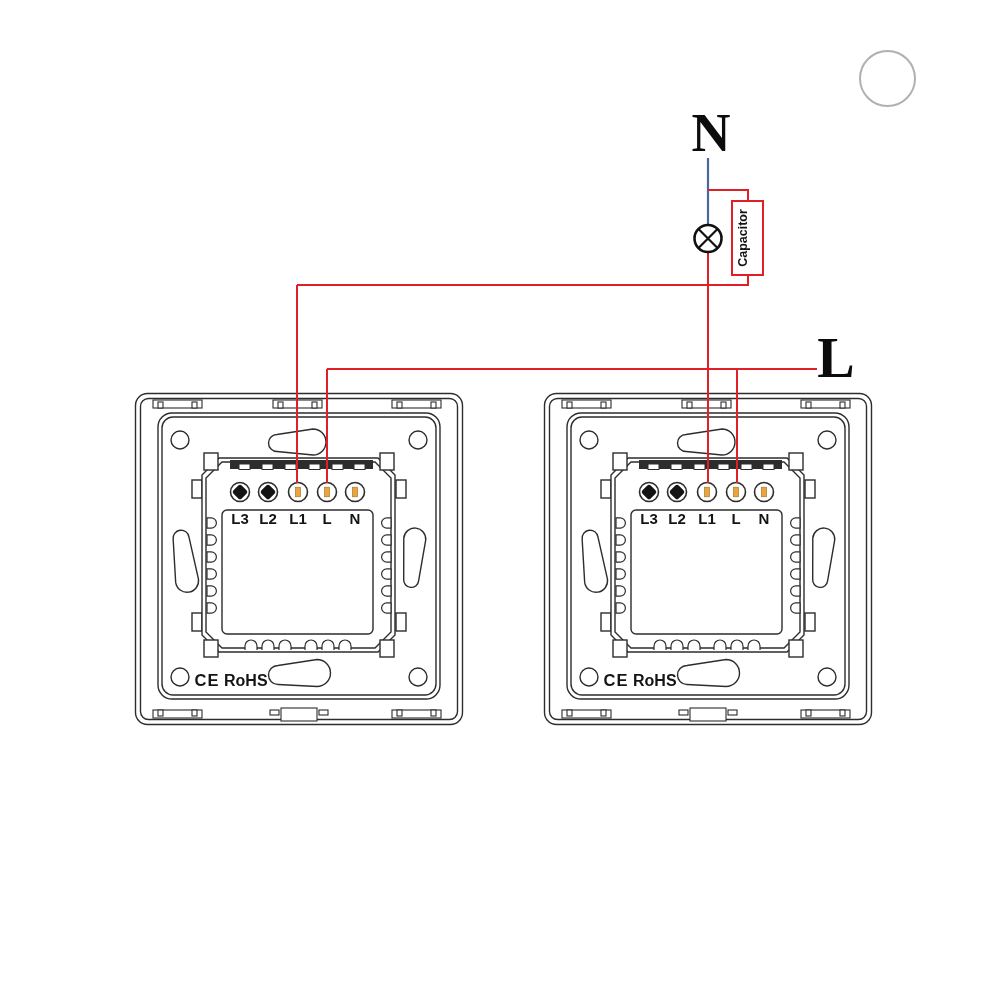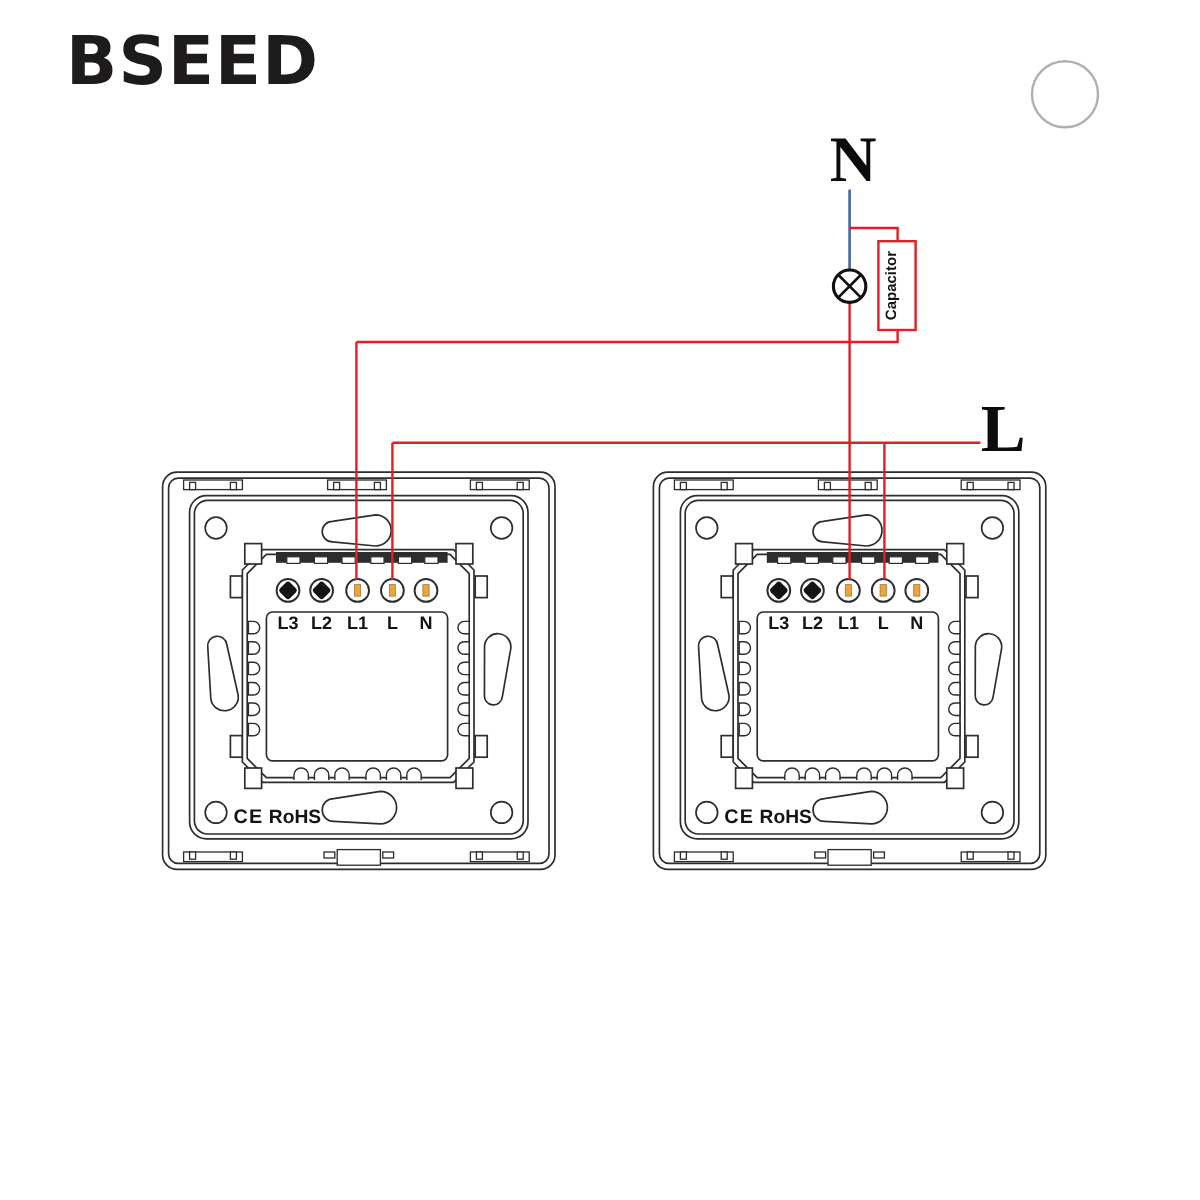--- a/index.html
+++ b/index.html
@@ -16,21 +16,20 @@
   svg{position:absolute;}
   .switch-svg text{font-family:"Liberation Sans",sans-serif;font-weight:bold;fill:#141414;}
   .wiring{left:0;top:0;pointer-events:none;}
   .cap-text{font-family:"Liberation Sans",sans-serif;font-weight:bold;font-size:12.5px;fill:#141414;}
 </style>
 </head>
 <body>
 
 <div id="canvas">
 
-  <div class="logo">BSEED</div>
   <div class="circle-marker"></div>
 
   <div class="supply-label n-label">N</div>
   <div class="supply-label l-label">L</div>
 
   <svg class="switch-svg" style="left:134px;top:392px" width="330" height="335" viewBox="0 0 330 335">
     <g fill="#ffffff" stroke="var(--line_art,#2d2d2d)" stroke-width="1.4">
       <rect x="1.5" y="1.5" width="327" height="331" rx="12"></rect>
       <rect x="6.5" y="6.5" width="317" height="321" rx="8"></rect>
 

